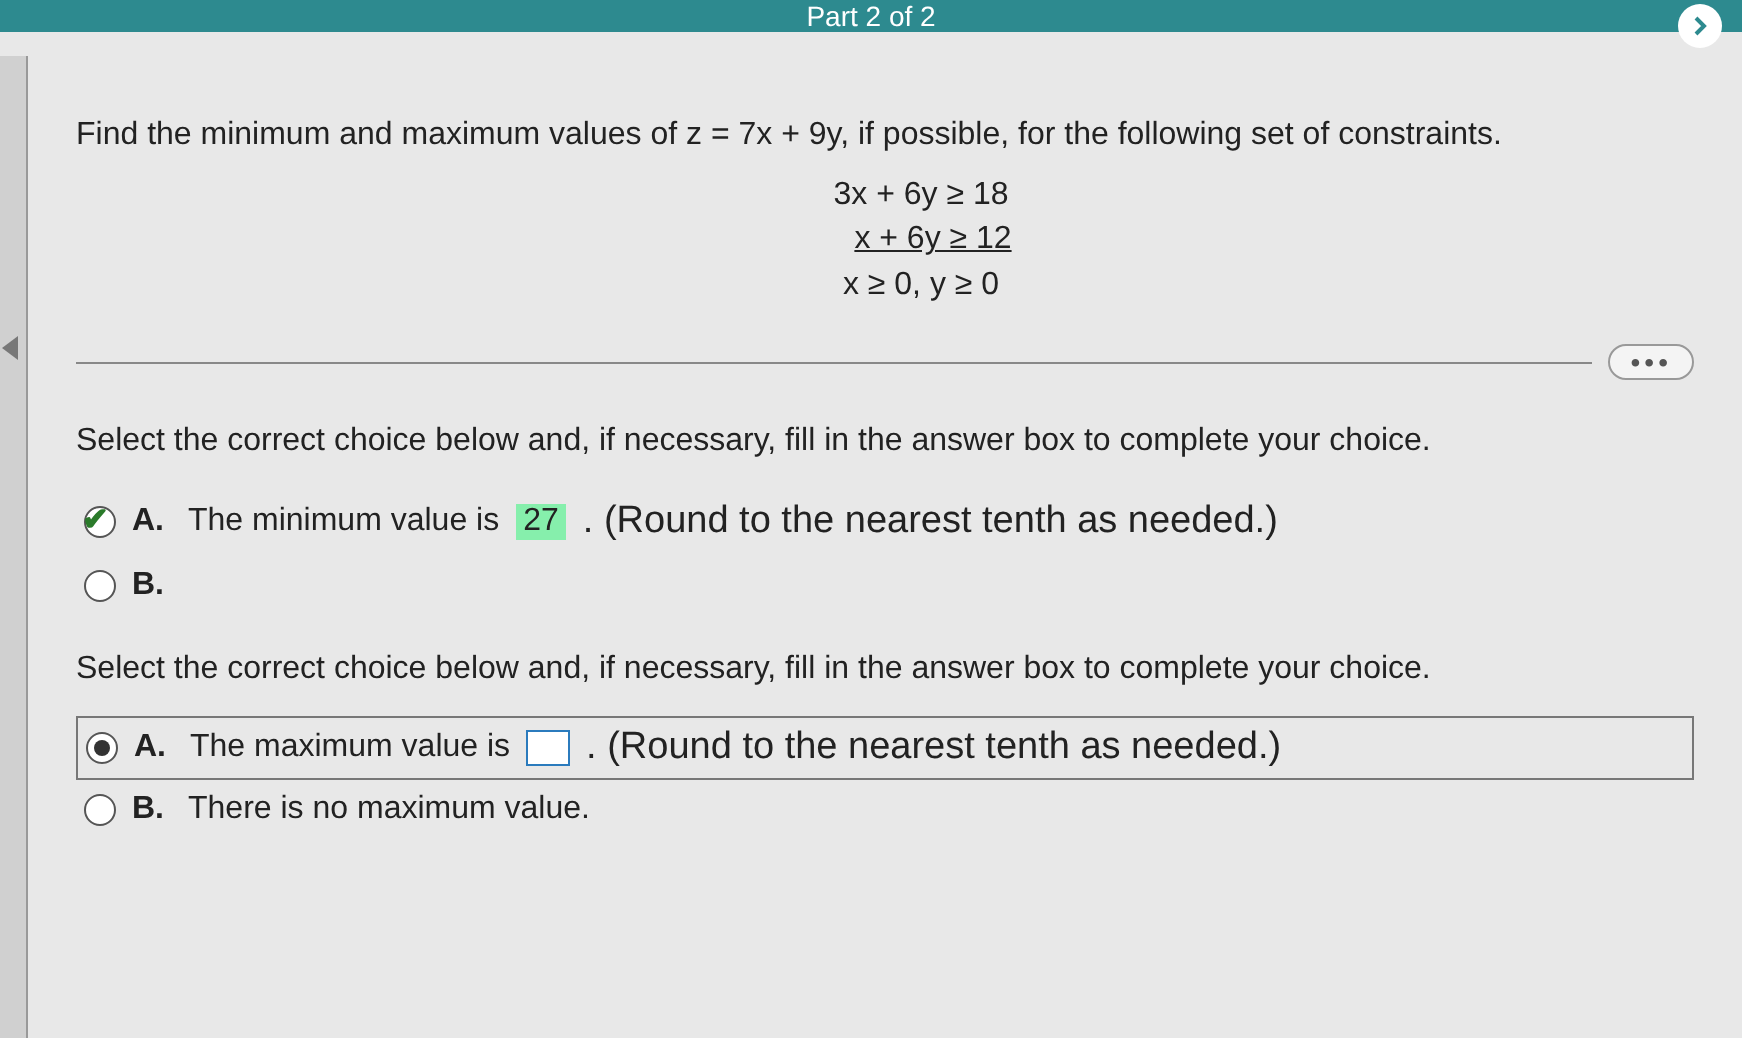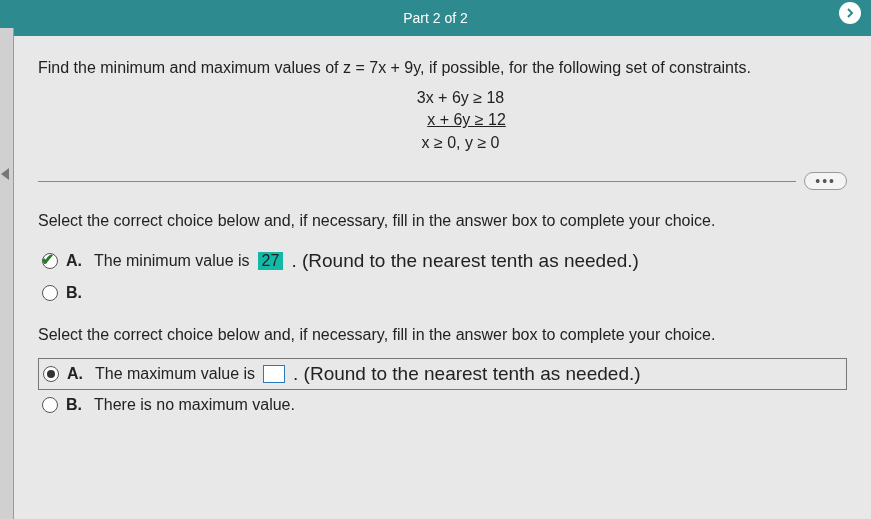--- a/index.html
+++ b/index.html
@@ -6,21 +6,21 @@
   body {
     font-family: Arial, Helvetica, sans-serif;
     background: #e8e8e8;
     width: 871px;
     height: 519px;
     overflow: hidden;
     position: relative;
   }
   .header-bar {
     background: #2d8a8f;
-    height: 36px;
+    height: 16px;
     display: flex;
     justify-content: center;
     align-items: center;
     color: #fff;
     font-size: 14px;
     position: relative;
   }
   .header-bar .next-btn {
     position: absolute;
     right: 10px;
@@ -113,21 +113,21 @@
   .radio.check::after {
     content: "✔";
     position: absolute;
     left: -2px; top: -4px;
     font-size: 16px;
     color: #2a7a2a;
     font-weight: bold;
   }
   .choice-label { font-weight: bold; margin-right: 4px; }
   .answer-filled {
-    background: #14b8a6;
+    background: #86efac;
     padding: 0 4px;
     display: inline-block;
   }
   .answer-box {
     width: 22px; height: 18px;
     border: 1.5px solid #2b7bbd;
     background: #fff;
     display: inline-block;
     vertical-align: middle;
   }

